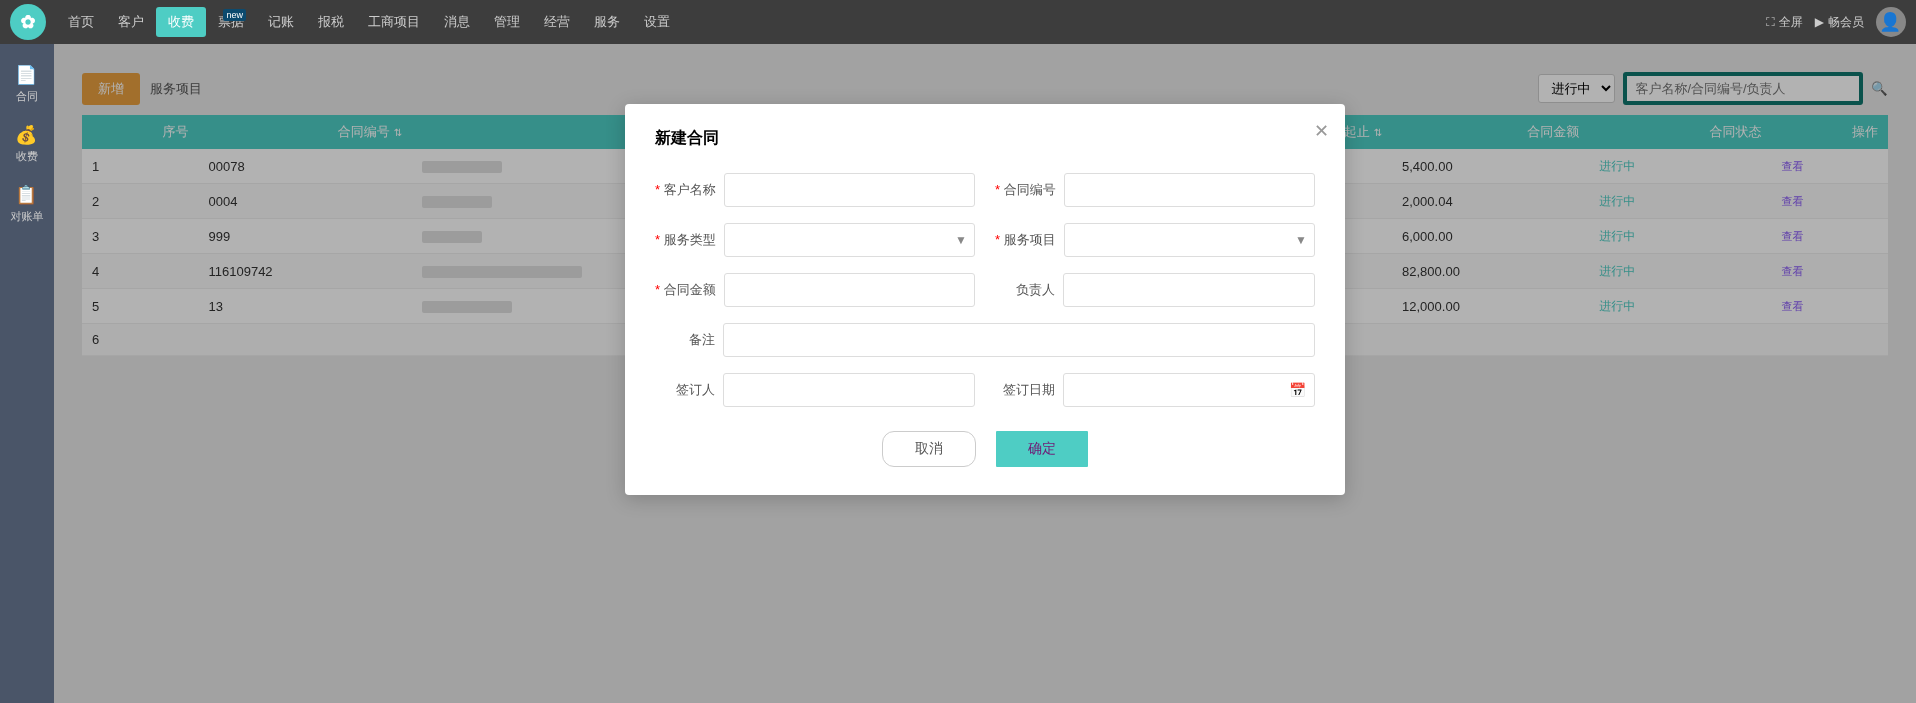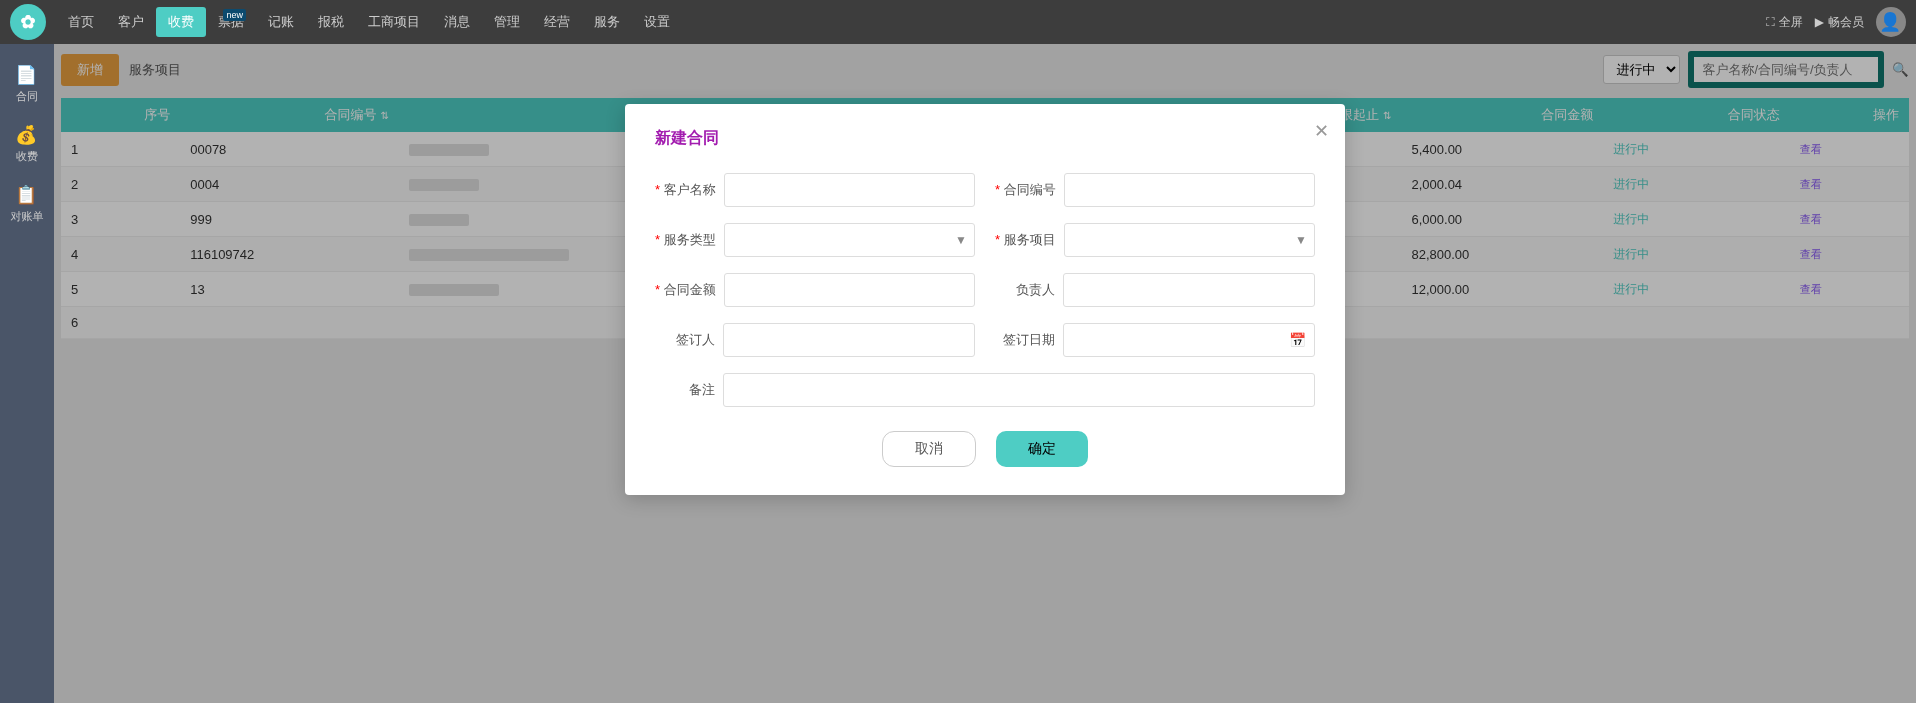--- a/index.html
+++ b/index.html
@@ -89,21 +89,21 @@
       width: 100%;
       gap: 3px;
     }
     .sidebar-icon {
       font-size: 18px;
     }
 
     
     .content {
       flex: 1;
-      padding: 7px;
+      padding: 28px;
       overflow: auto;
       position: relative;
     }
 
     
     .toolbar {
       display: flex;
       align-items: center;
       gap: 10px;
       margin-bottom: 10px;
@@ -125,25 +125,25 @@
       display: flex; align-items: center; gap: 8px;
     }
     .status-select {
       border: 1px solid #ccc;
       border-radius: 3px;
       padding: 5px 8px;
       font-size: 13px;
       background: white;
     }
     .search-input {
-      border: 6px solid #0f766e;
+      border: 4px solid #0f766e;
       border-radius: 3px;
       padding: 5px 8px;
       font-size: 13px;
-      width: 196px;
+      width: 240px;
     }
     .search-icon-btn {
       background: none; border: none; cursor: pointer; color: #888;
     }
 
     
     .data-table {
       width: 100%;
       border-collapse: collapse;
       background: white;
@@ -203,21 +203,21 @@
       background: white;
       border-radius: 4px;
       width: 720px;
       padding: 24px 30px 28px;
       position: relative;
       box-shadow: 0 4px 20px rgba(0,0,0,0.2);
     }
     .modal-title {
       font-size: 16px;
       font-weight: bold;
-      color: #a21caf;
+      color: #000000;
       margin-bottom: 24px;
     }
     .modal-close {
       position: absolute;
       top: 16px; right: 16px;
       background: none; border: none;
       font-size: 18px; cursor: pointer; color: #999;
     }
     .form-row {
       display: flex;
@@ -302,24 +302,24 @@
       border: 1px solid #ccc;
       background: white;
       color: #555;
       padding: 8px 32px;
       border-radius: 12px;
       cursor: pointer;
       font-size: 14px;
     }
     .btn-confirm {
       background: #4ecdc4;
-      color: #000000;
+      color: #701a75;
       border: none;
       padding: 8px 32px;
-      border-radius: 10px;
+      border-radius: 1px;
       cursor: pointer;
       font-size: 14px;
     }
   </style>
 </head>
 <body>
 
 <div class="top-nav">
   <div class="nav-logo">
     <span class="nav-logo-inner">✿</span>
@@ -501,36 +501,36 @@
             <input class="form-input" type="text" style="">
           </div>
           <div class="form-group">
             <label class="form-label">负责人</label>
             <input class="form-input" type="text" style="">
           </div>
         </div>
 
         <div class="form-row">
           <div class="form-group">
+            <label class="form-label">备注</label>
+            <input class="form-input" type="text" style="width: 100%;">
+          </div>
+        </div>
+
+        <div class="form-row">
+          <div class="form-group">
             <label class="form-label">签订人</label>
             <input class="form-input" type="text" style="">
           </div>
           <div class="form-group">
             <label class="form-label">签订日期</label>
             <div class="form-input-date">
               <input type="text" style="">
               <span class="date-icon">📅</span>
             </div>
-          </div>
-        </div>
-
-        <div class="form-row">
-          <div class="form-group">
-            <label class="form-label">备注</label>
-            <input class="form-input" type="text" style="width: 100%;">
           </div>
         </div>
 
         <div class="modal-footer">
           <button class="btn-cancel">取消</button>
           <button class="btn-confirm">确定</button>
         </div>
       </div>
     </div>
   </div>

